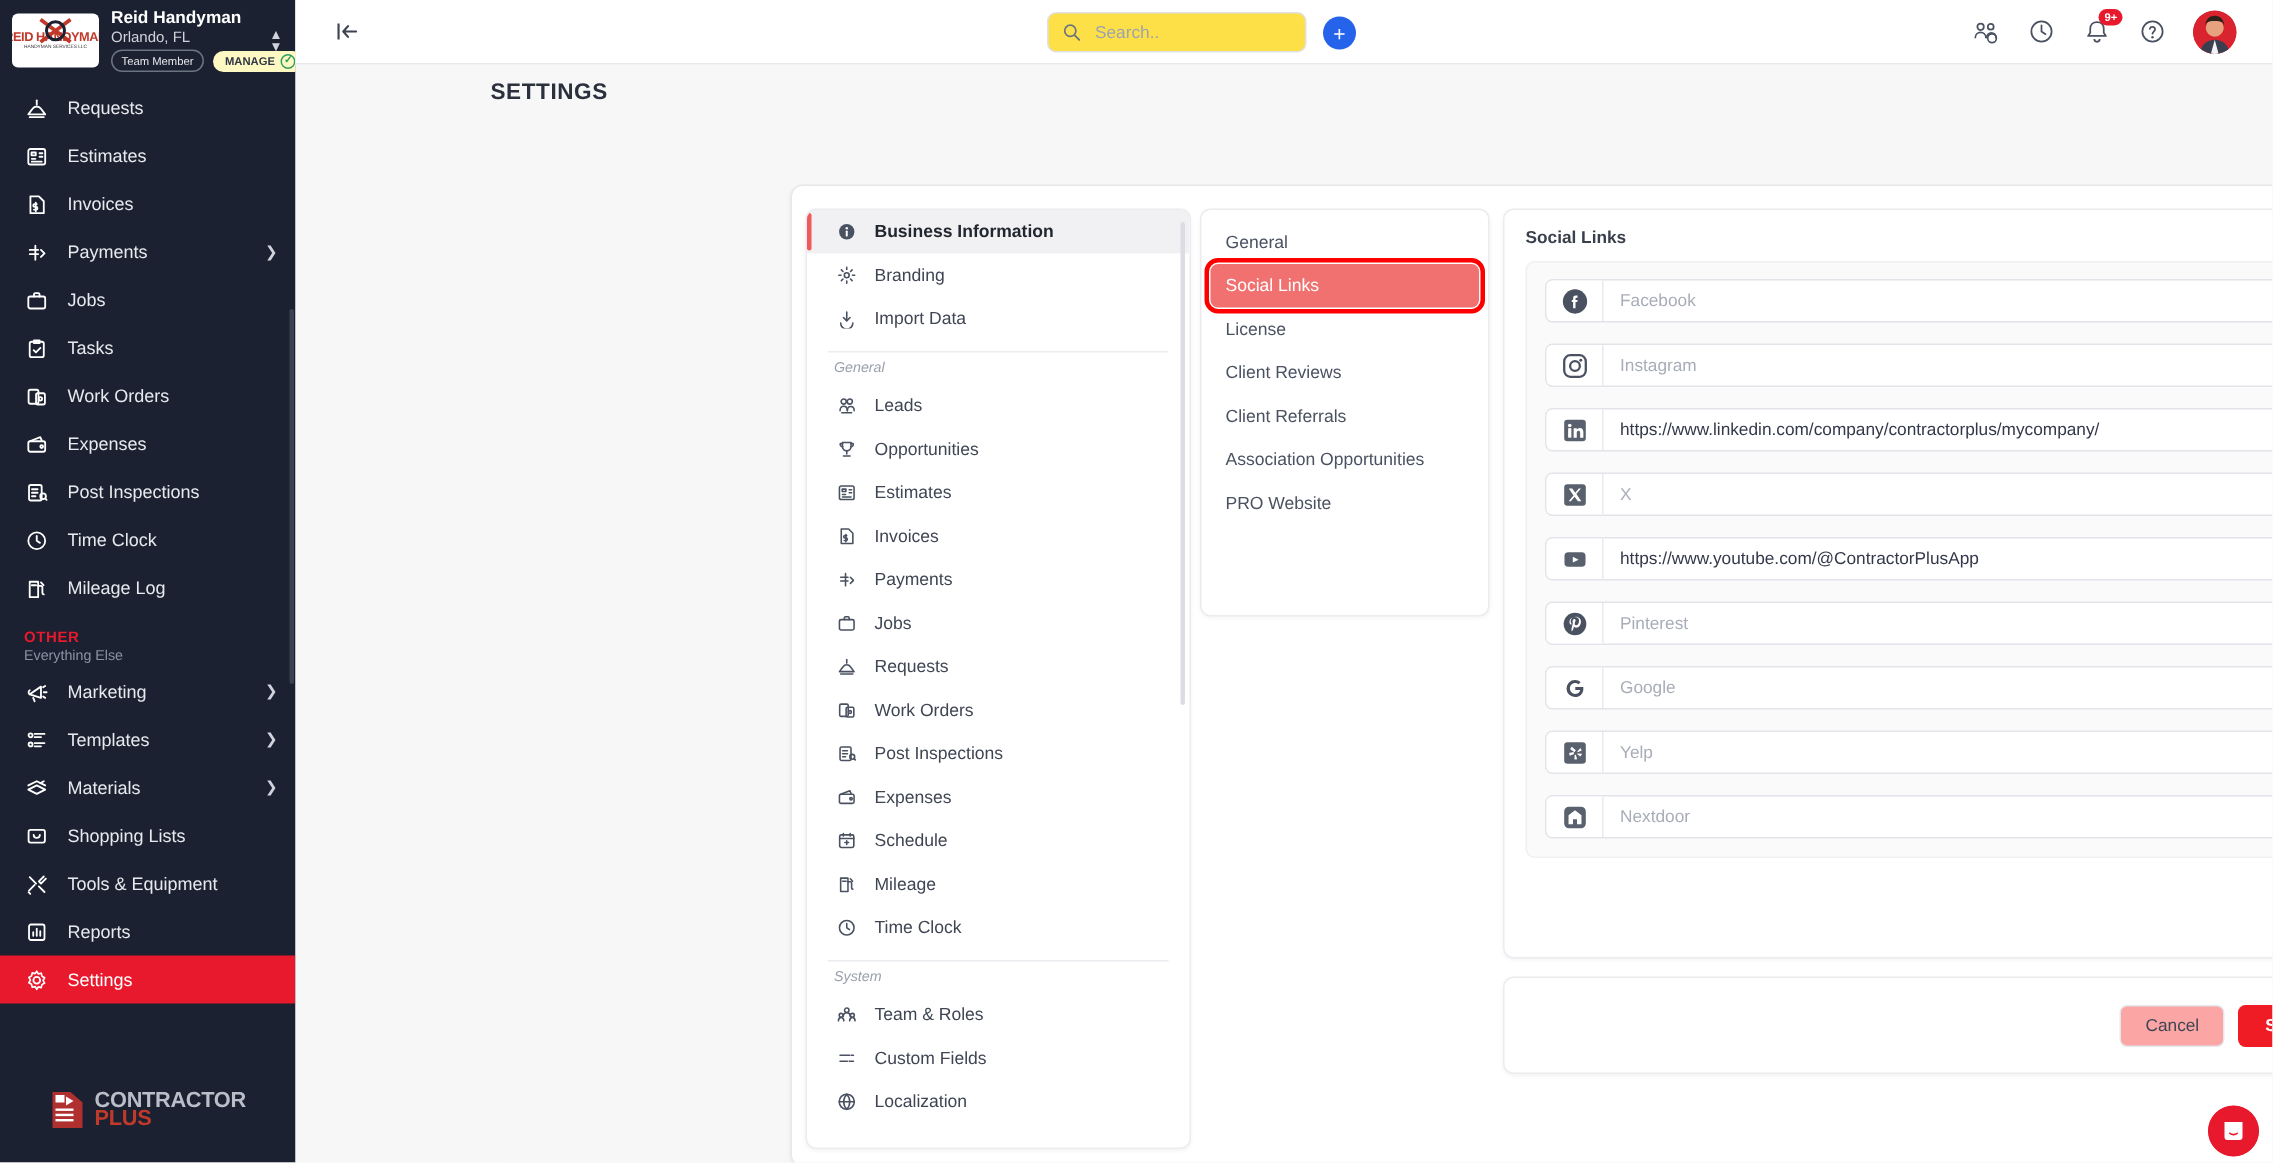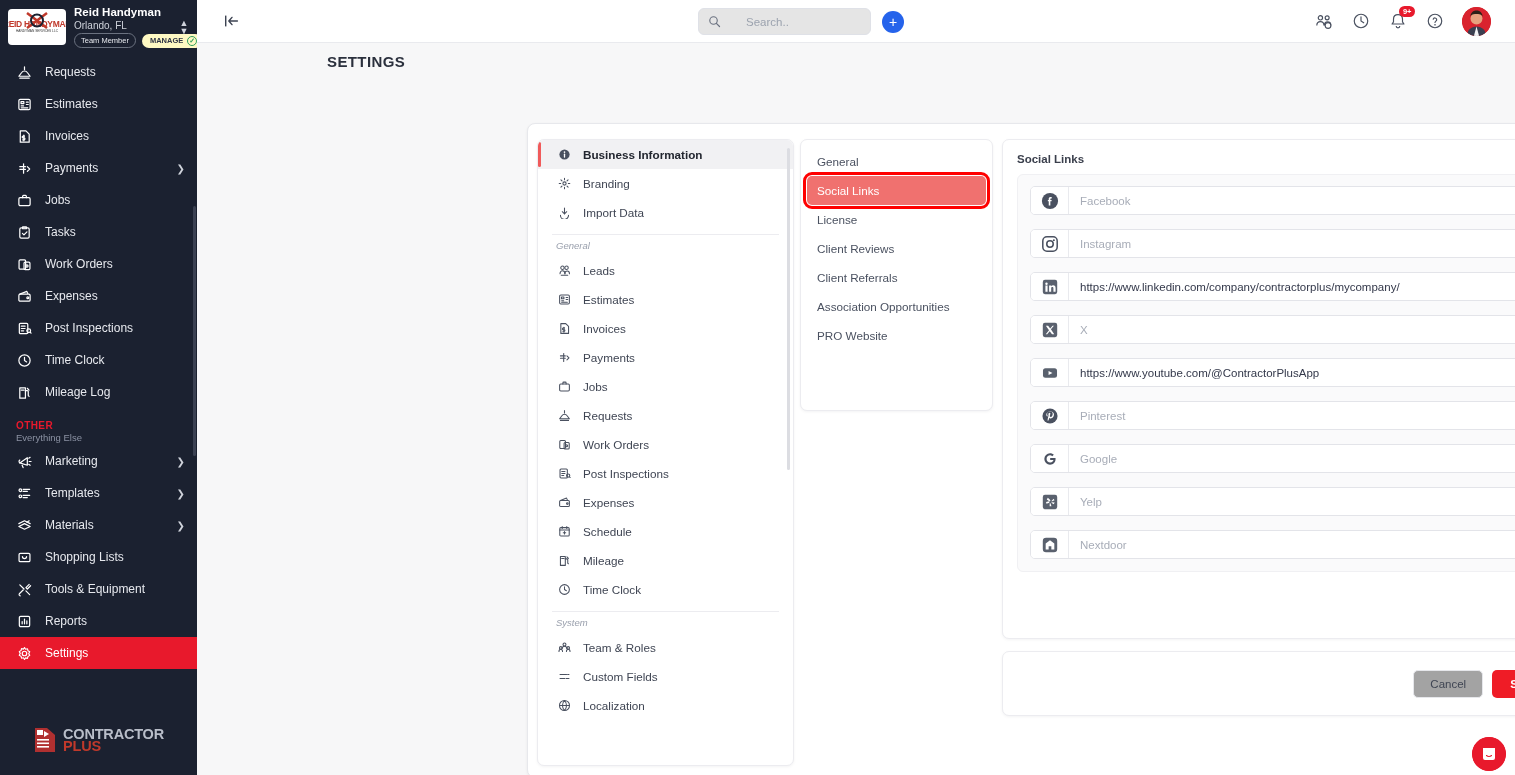--- a/index.html
+++ b/index.html
@@ -105,21 +105,21 @@
     height: 43px; flex: 0 0 43px; background: #fff; border-bottom: 1px solid #e9eaee;
     display: flex; align-items: center; padding: 0 24px 0 26px; position: relative;
   }
   .collapse-btn { color: #3d4352; font-size: 15px; cursor: pointer; display:flex; align-items:center; }
   .topbar-center {
     position: absolute; left: 501px; top: 0; height: 43px;
     display: flex; align-items: center; gap: 11px;
   }
   .search-wrap {
     width: 173px; height: 27px; border: 1px solid #dfe1e7; border-radius: 6px;
-    display: flex; align-items: center; gap: 25px; padding: 0 9px; background: #e5e5e5;
+    display: flex; align-items: center; gap: 9px; padding: 0 9px; background: #fde047;
   }
   .search-wrap svg { width: 13px; height: 13px; flex: 0 0 13px; }
   .search-input {
     border: none; outline: none; font-size: 11.5px; color: #6b7280;
     font-family: "Liberation Sans", sans-serif; width: 100%; background: transparent;
   }
   .search-input::placeholder { color: #9ca3af; }
   .add-btn {
     width: 22px; height: 22px; border-radius: 50%; background: #2563eb; color: #fff;
     display: flex; align-items: center; justify-content: center; font-size: 14px;
@@ -231,21 +231,21 @@
   .field-inp::placeholder { color: #a8adb8; }
 
   .action-card {
     position: absolute; left: 474px; top: 527px; width: 570px; height: 65px;
     background: #fff; border: 1px solid #ececf0; border-radius: 7px;
     box-shadow: 0 1px 3px rgba(20,20,40,.05);
     display: flex; align-items: center; justify-content: flex-end; gap: 9px;
     padding-right: 16px;
   }
   .btn-cancel {
-    background: #a3a3a3; border: 1px solid #e6e7eb; color: #3f4553;
+    background: #fca5a5; border: 1px solid #e6e7eb; color: #3f4553;
     font-size: 11.5px; border-radius: 5px; padding: 7px 16px; cursor: pointer;
     font-family: "Liberation Sans", sans-serif;
   }
   .btn-save {
     background: #ef1c26; border: none; color: #fff; font-weight: bold;
     font-size: 11.5px; border-radius: 5px; padding: 8px 18px; cursor: pointer;
     font-family: "Liberation Sans", sans-serif;
   }
 
   .chat-widget {
@@ -614,20 +614,32 @@
                       <path d="M2.5 12 c0-2.4 1.4-3.6 3-3.6 s3 1.2 3 3.6" fill="none" stroke="currentColor" stroke-width="1.3" stroke-linecap="round" stroke-linejoin="round"></path>
                       <path d="M8.5 12 c0-2.2 1.3-3.4 2.8-3.4 s2.8 1.2 2.8 3.4" fill="none" stroke="currentColor" stroke-width="1.3" stroke-linecap="round" stroke-linejoin="round"></path>
                       <path d="M4 13.8 h8" fill="none" stroke="currentColor" stroke-width="1.3" stroke-linecap="round" stroke-linejoin="round"></path>
                     </svg>
                   </span>
                   <span>Leads</span>
                 </div>
                 <div class="set-item">
                   <span class="set-ico">
                     <svg viewBox="0 0 16 16">
+                      <path d="M4.5 2.5 h7 v3.3 a3.5 3.5 0 0 1 -7 0 z" fill="none" stroke="currentColor" stroke-width="1.3" stroke-linecap="round" stroke-linejoin="round"></path>
+                      <path d="M4.5 3.4 H2.7 a2 2 0 0 0 2 2.6" fill="none" stroke="currentColor" stroke-width="1.3" stroke-linecap="round" stroke-linejoin="round"></path>
+                      <path d="M11.5 3.4 h1.8 a2 2 0 0 1 -2 2.6" fill="none" stroke="currentColor" stroke-width="1.3" stroke-linecap="round" stroke-linejoin="round"></path>
+                      <path d="M8 9.3 v2.6" fill="none" stroke="currentColor" stroke-width="1.3" stroke-linecap="round" stroke-linejoin="round"></path>
+                      <path d="M5.3 13.5 h5.4" fill="none" stroke="currentColor" stroke-width="1.3" stroke-linecap="round" stroke-linejoin="round"></path>
+                    </svg>
+                  </span>
+                  <span>Opportunities</span>
+                </div>
+                <div class="set-item">
+                  <span class="set-ico">
+                    <svg viewBox="0 0 16 16">
                       <rect x="2" y="2.5" width="12" height="11" rx="1.5" fill="none" stroke="currentColor" stroke-width="1.3" stroke-linecap="round" stroke-linejoin="round"></rect>
                       <rect x="4.3" y="5" width="3" height="2" fill="none" stroke="currentColor" stroke-width="1.3" stroke-linecap="round" stroke-linejoin="round"></rect>
                       <path d="M10 5.5 h2 M10 8 h2 M4.5 9.5 h2.5 M4.5 11.5 h7" fill="none" stroke="currentColor" stroke-width="1.3" stroke-linecap="round" stroke-linejoin="round"></path>
                     </svg>
                   </span>
                   <span>Estimates</span>
                 </div>
                 <div class="set-item">
                   <span class="set-ico">
                     <svg viewBox="0 0 16 16">

